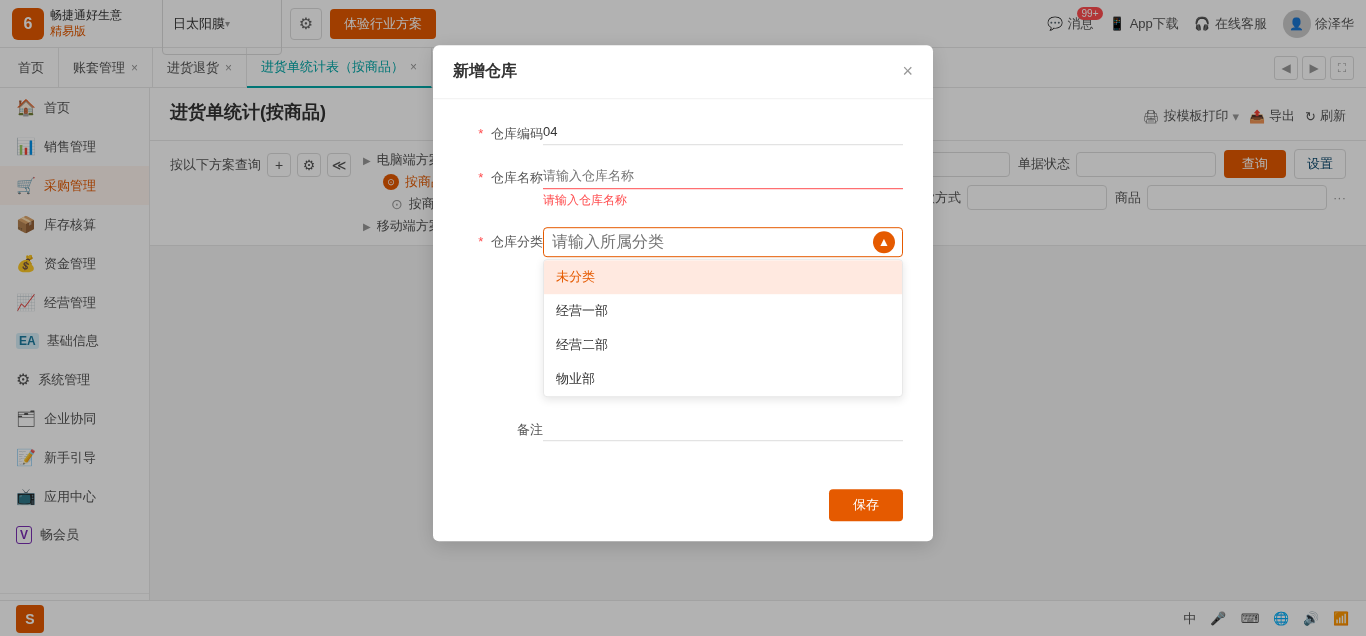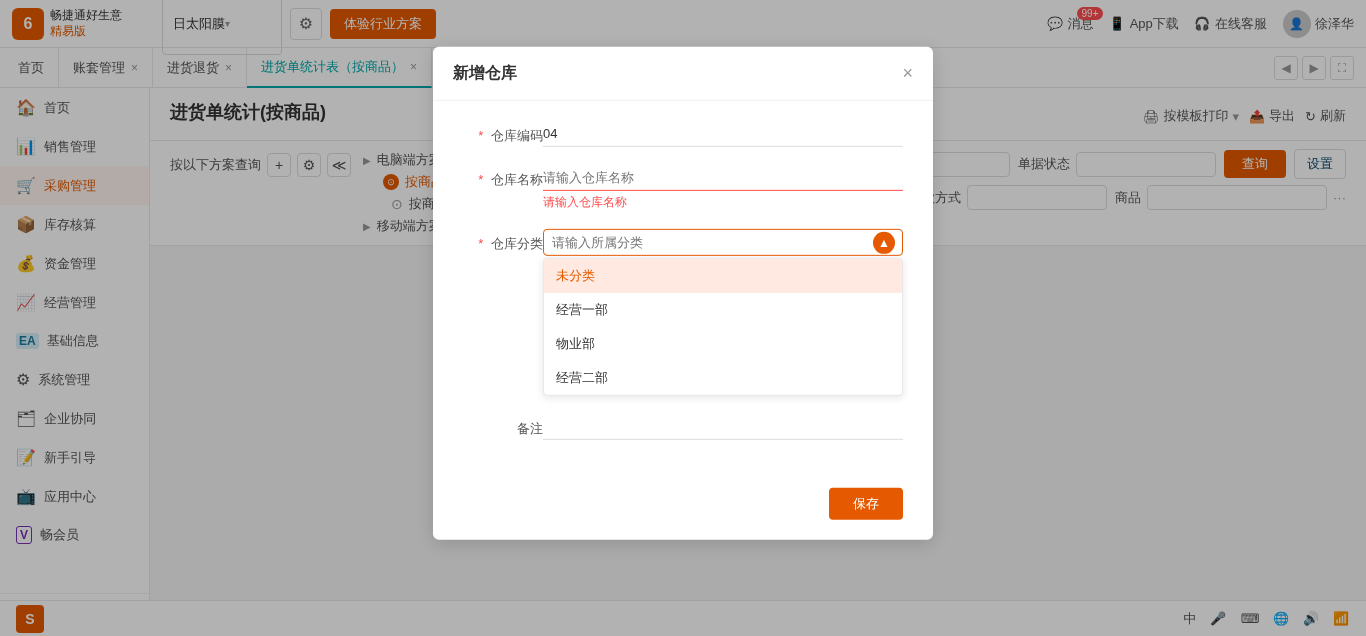--- a/index.html
+++ b/index.html
@@ -330,21 +330,21 @@
     }
     .form-input.error { border-bottom-color: #ff4d4f; }
     .error-msg { color: #ff4d4f; font-size: 12px; margin-top: 3px; }
 
     .dropdown-wrapper { position: relative; }
     .dropdown-input {
       width: 100%;
       border: 1px solid #e55a00;
       border-radius: 4px;
       padding: 5px 8px;
-      font-size: 13px;
+      font-size: 16px;
       outline: none;
       color: #999;
       background: #fff;
     }
     .dropdown-arrow {
       position: absolute;
       right: 8px;
       top: 50%;
       transform: translateY(-50%);
       width: 22px; height: 22px;
@@ -700,22 +700,22 @@
         <span>仓库分类</span>
       </div>
       <div class="form-input-area">
         <div class="dropdown-wrapper">
           <input class="dropdown-input" type="text" placeholder="请输入所属分类" style="">
           <div class="dropdown-arrow">▲</div>
         </div>
         <div class="dropdown-list">
           <div class="dropdown-option selected">未分类</div>
           <div class="dropdown-option">经营一部</div>
+          <div class="dropdown-option">经营二部</div>
           <div class="dropdown-option">物业部</div>
-          <div class="dropdown-option">经营二部</div>
         </div>
       </div>
     </div>
 
     <div class="form-row">
       <div class="form-label">备注</div>
       <div class="form-input-area">
         <input class="form-input" type="text" placeholder="" style="">
       </div>
     </div>

